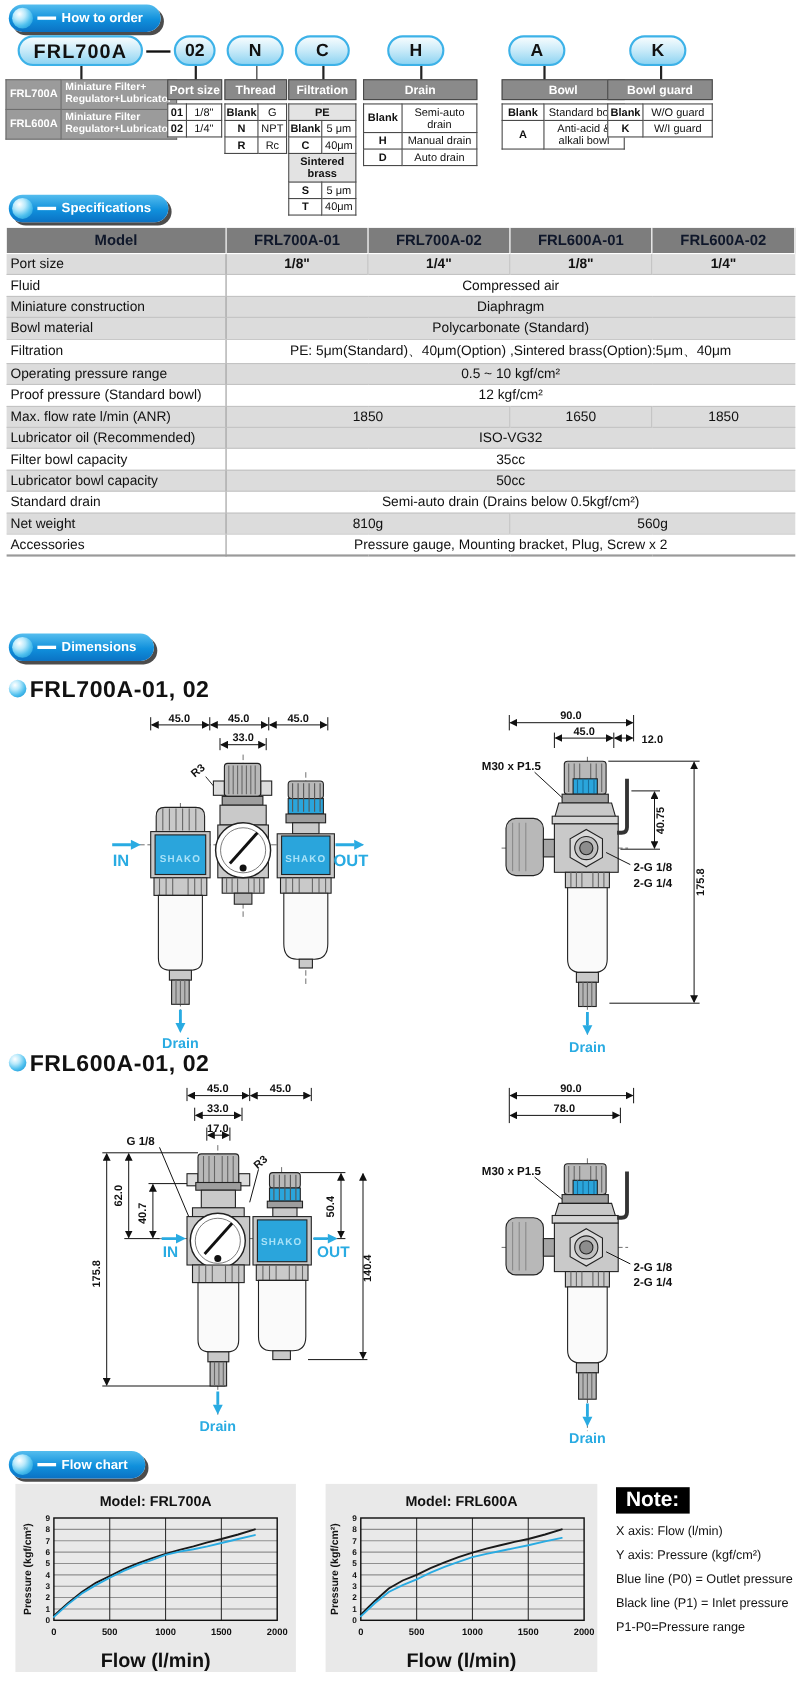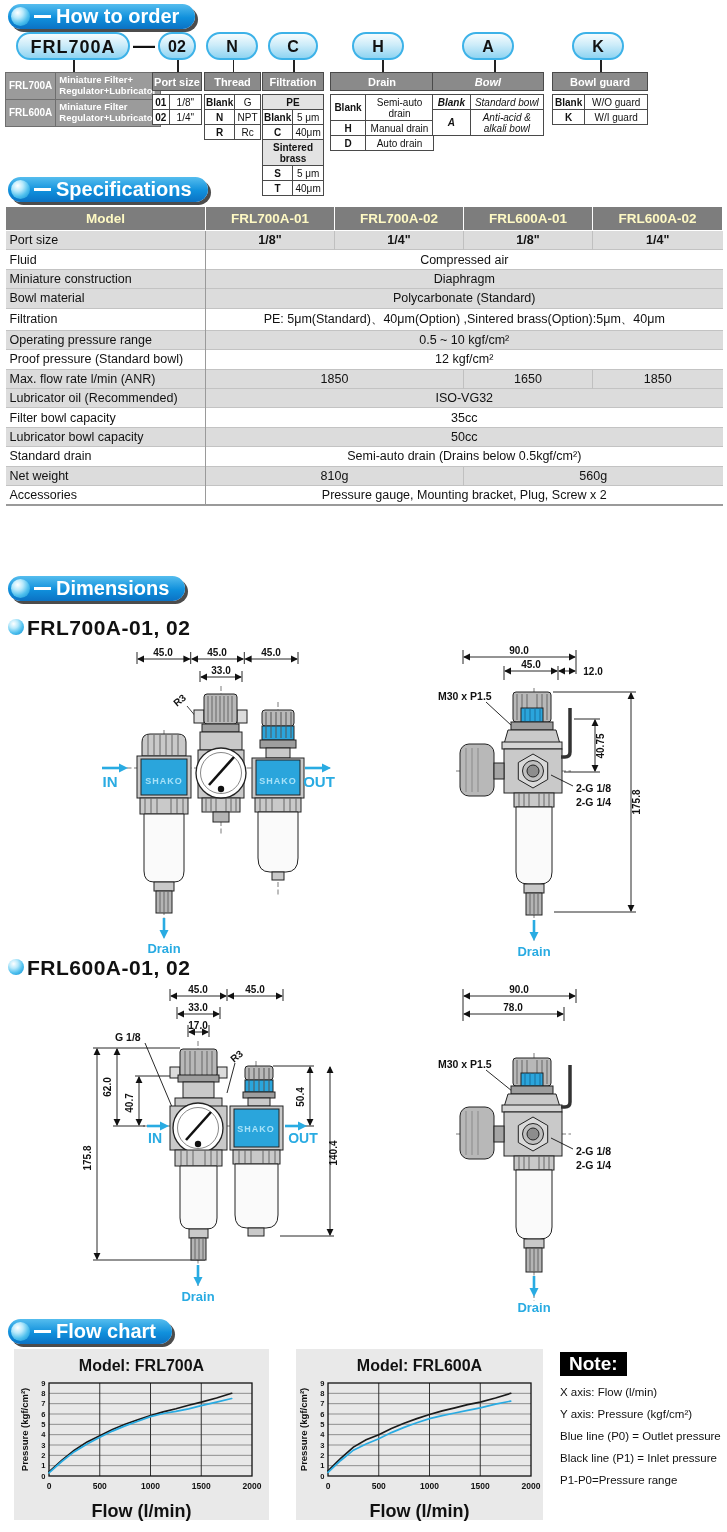--- a/index.html
+++ b/index.html
@@ -2,21 +2,21 @@
 <html><head>
 <meta charset="utf-8">
 <style>
   html,body{margin:0;padding:0;background:#fff;}
   body{font-family:"Liberation Sans",sans-serif;color:#111;}
   #page{position:relative;width:727px;height:1532px;background:#fff;overflow:hidden;}
 
   
   .sec-pill{position:absolute;height:25px;line-height:25px;border-radius:13px;
     background:linear-gradient(180deg,#55bdee 0%,#1090dc 55%,#0b72c4 100%);
-    color:#fff;font-weight:bold;font-size:20px;padding:0 16px 0 48px;
+    color:#fff;font-weight:bold;font-size:12px;padding:0 16px 0 48px;
     box-shadow:3px 3px 0 rgba(45,45,45,.85);white-space:nowrap;}
   .sec-ball{position:absolute;left:3px;top:3px;width:19px;height:19px;border-radius:50%;
     background:radial-gradient(circle at 35% 30%,#ffffff,#b8e9fb 30%,#4fc0ee 60%,#1190d2 95%);}
   .sec-dash{position:absolute;left:26px;top:11px;width:17px;height:3px;background:#fff;}
 
   
   .code-pill{position:absolute;height:28px;line-height:26px;text-align:center;
     border:2px solid #3db2e8;border-radius:14px;box-sizing:border-box;
     background:linear-gradient(180deg,#f6fcfe 0%,#cdecf9 45%,#8fd4f2 100%);
     font-weight:bold;font-size:16px;color:#111;}
@@ -31,42 +31,42 @@
   .oc-header{background:#8a8a8a;color:#fff;font-weight:bold;font-size:11px;text-align:center;
     border:1px solid #4a4a4a;padding:2.5px 0;}
   .oc-table{width:100%;border-collapse:collapse;background:#fff;margin-top:3px;}
   .oc-table td{border:1px solid #4a4a4a;font-size:10px;padding:1.5px 1px;text-align:center;}
   .oc-code{font-weight:bold;width:34%;}
   .oc-group{background:#e3e3e3;font-weight:bold;}
 
   
   .spec-table{position:absolute;left:5px;top:206px;width:717px;border-collapse:collapse;
     table-layout:fixed;border-bottom:2px solid #9a9a9a;}
-  .spec-table th{background:#7d7d7d;color:#fef9c3;font-weight:bold;font-size:13.5px;
+  .spec-table th{background:#7d7d7d;color:#0f172a;font-weight:bold;font-size:13.5px;
     padding:4px 0;border:1.5px solid #fff;}
   .spec-table td{font-size:12.5px;padding:2.2px 4px;border-top:1px solid #c3c3c3;}
   .sp-label{text-align:left;padding-left:8px;border-right:1px solid #9a9a9a;}
   .sp-val{text-align:center;border-left:1px solid #c0c0c0;}
   .sp-val.b{font-weight:bold;}
   tr.alt td{background:#dcdcdc;}
 
   
   .dim-heading{position:absolute;font-weight:bold;font-size:21px;letter-spacing:0.5px;}
   .dim-heading .bullet{display:inline-block;width:16px;height:16px;border-radius:50%;margin-right:3px;
     background:radial-gradient(circle at 35% 30%,#ffffff,#b8e9fb 30%,#4fc0ee 60%,#1190d2 95%);}
 
   .drawing{position:absolute;}
   svg text{font-family:"Liberation Sans",sans-serif;}
   .dimtxt{font-size:10px;font-weight:bold;fill:#111;}
   .lbltxt{font-size:10.5px;font-weight:bold;fill:#111;}
   .cyantxt{fill:#29abe2;font-weight:bold;}
 
   
   .chart-panel{position:absolute;background:#e9e9e9;}
-  .chart-title{text-align:center;font-weight:bold;font-size:16px;padding-top:8px;}
+  .chart-title{text-align:center;font-weight:bold;font-size:13px;padding-top:8px;}
   .chart-xlabel{text-align:center;font-weight:bold;font-size:18px;margin-top:0px;}
   .note-box{position:absolute;}
   .note-title{display:inline-block;background:#000;color:#fff;font-weight:bold;font-size:19px;padding:1px 9px;}
   .note-line{font-size:11.5px;margin-top:10px;white-space:nowrap;}
 </style>
 </head>
 <body>
 
 <div id="page">
 
@@ -172,21 +172,21 @@
               <td class="oc-code">H</td>
               <td class="oc-val">Manual drain</td>
             </tr>
             <tr>
               <td class="oc-code">D</td>
               <td class="oc-val">Auto drain</td>
             </tr>
           </tbody>
         </table>
       </div>
-      <div class="order-col" style="left: 432px; top: 72px; width: 112px; font-style: italic;">
+      <div class="order-col" style="left: 456px; top: 72px; width: 112px;">
         <div class="oc-header">Bowl</div>
         <table class="oc-table">
           <tbody>
             <tr>
               <td class="oc-code">Blank</td>
               <td class="oc-val">Standard bowl</td>
             </tr>
             <tr>
               <td class="oc-code">A</td>
               <td class="oc-val">Anti-acid &amp; alkali bowl</td>

